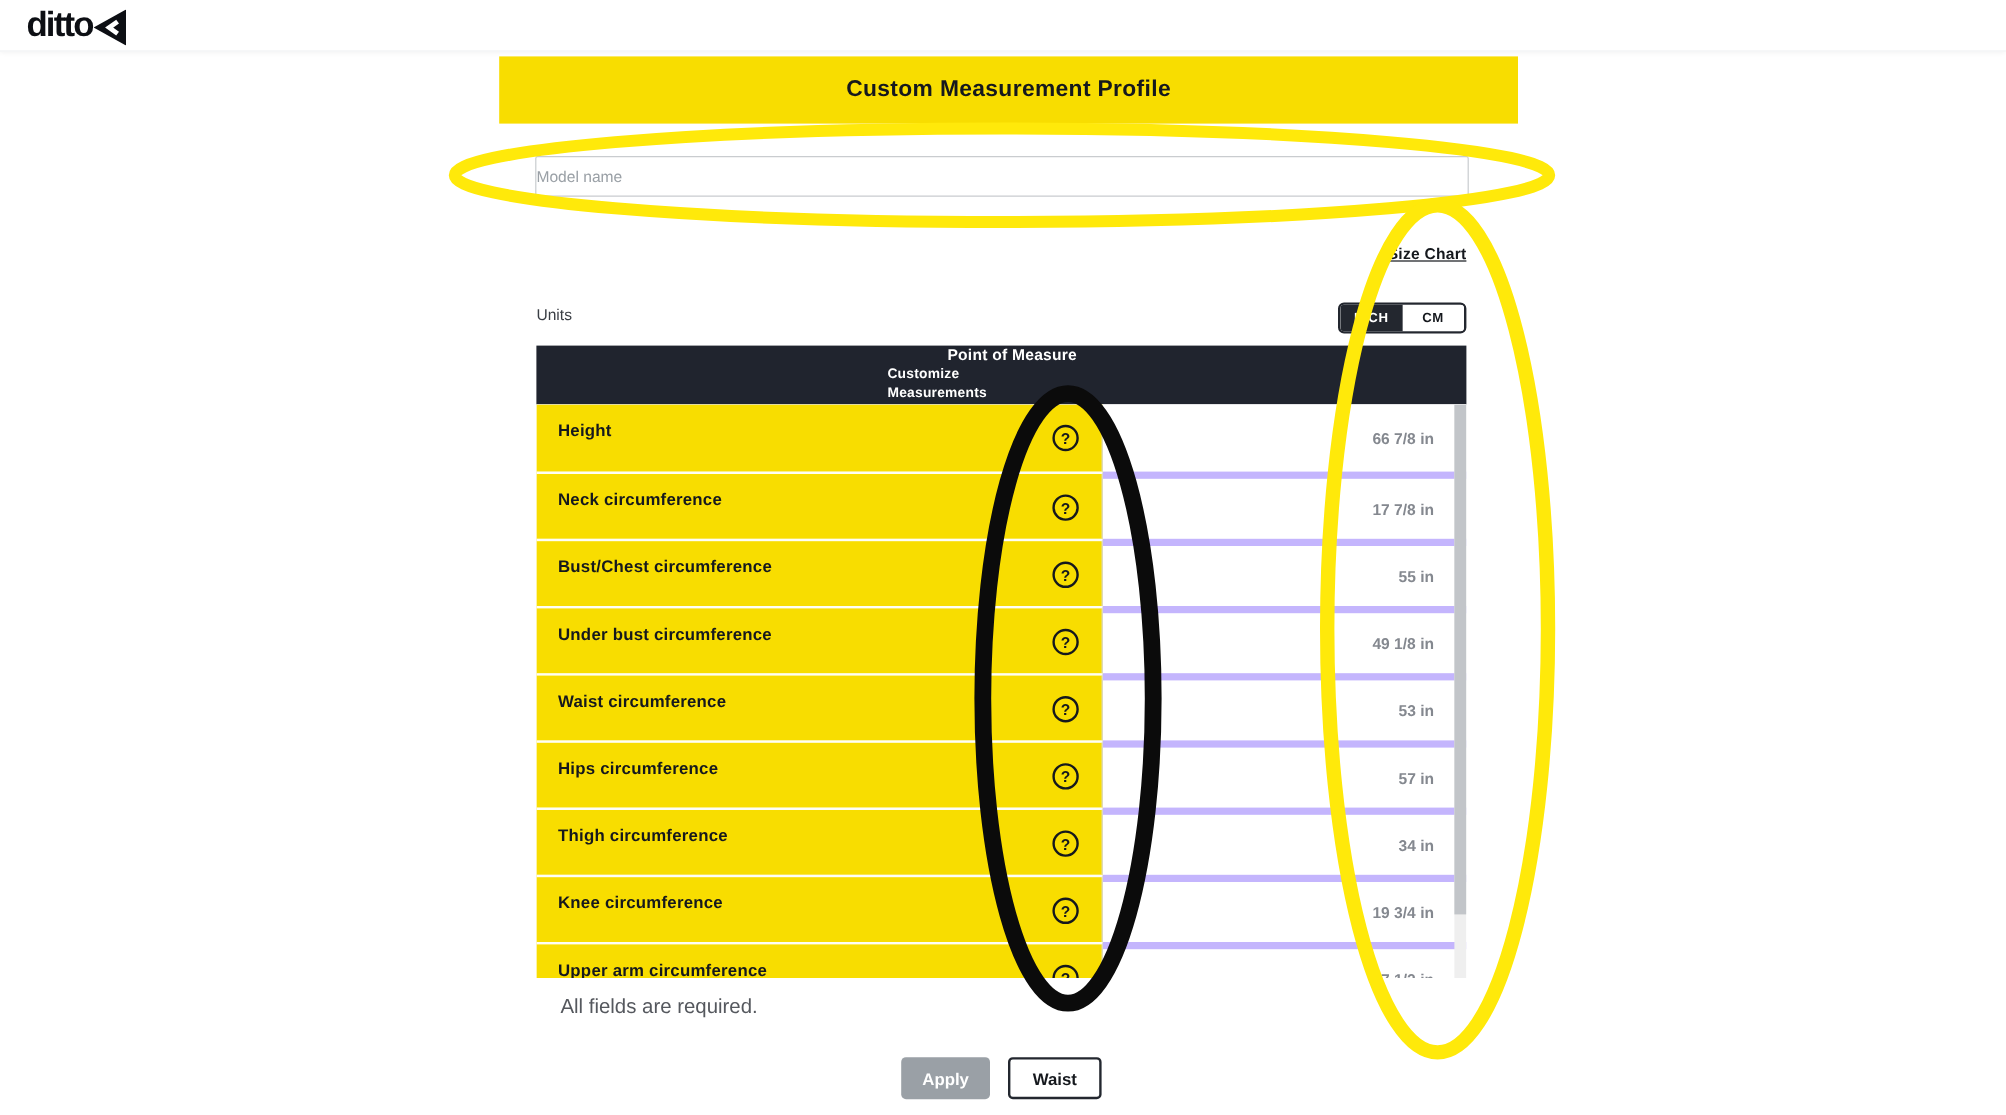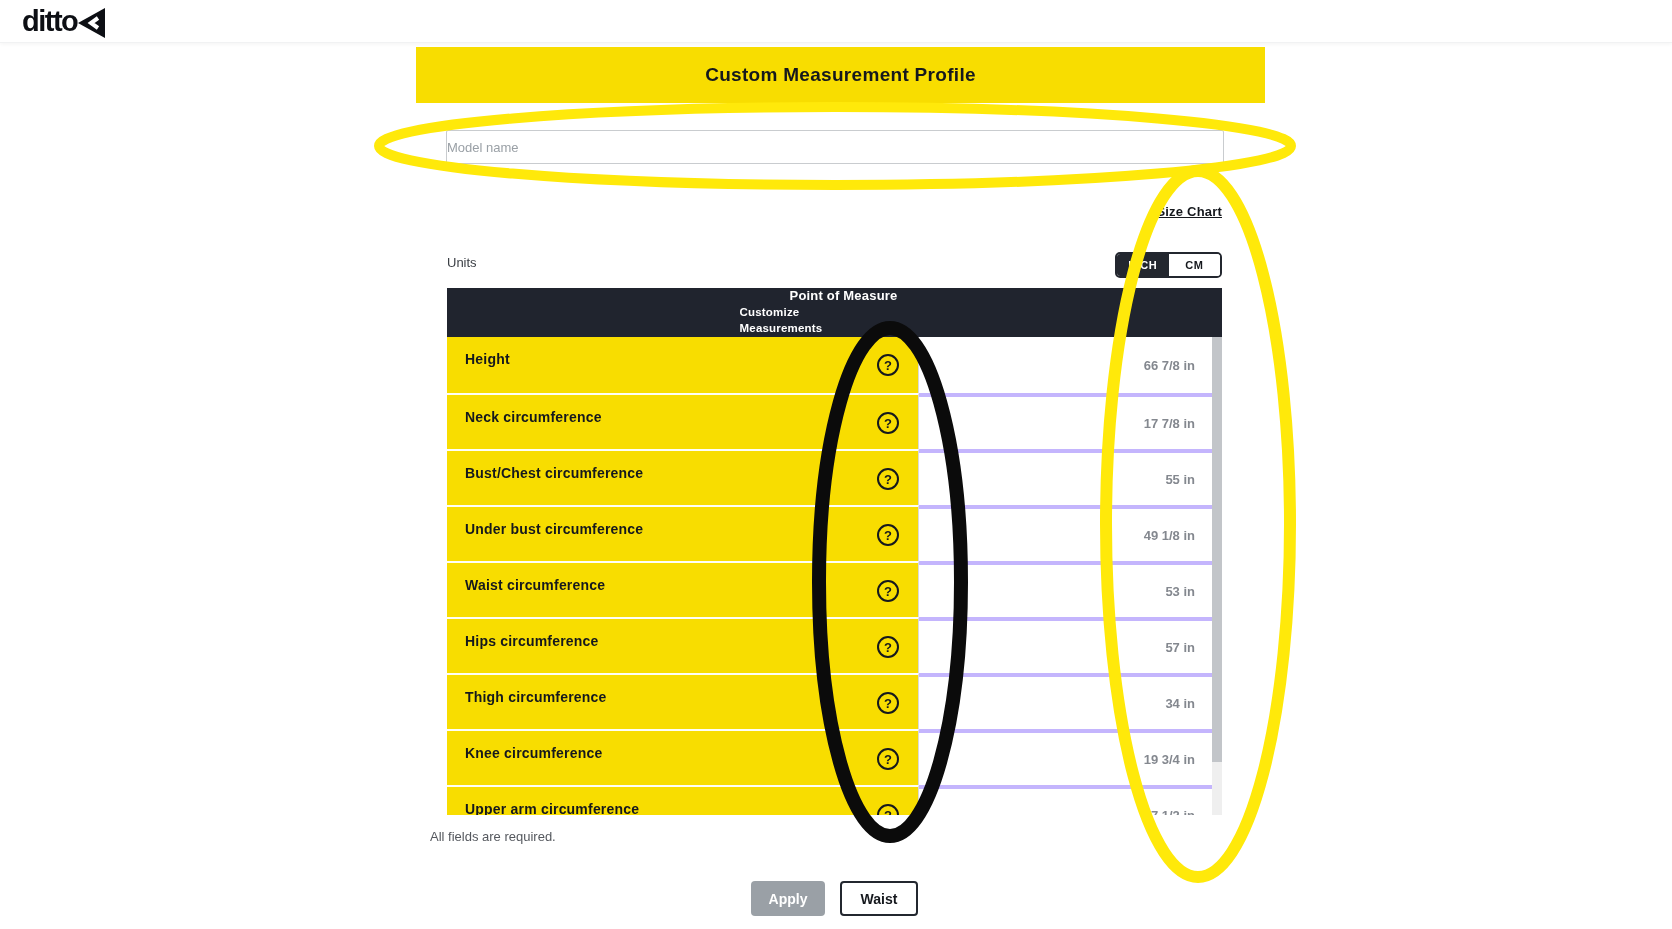--- a/index.html
+++ b/index.html
@@ -42,33 +42,33 @@
   .table { position:absolute; left:447px; top:288px; width:775px; }
   .thead { height:49px; background:#20242e; display:flex; align-items:center;flex-direction:column; }
   .th-left { padding-left:18px; color:#ffffff; font-size:13px; font-weight:700; letter-spacing:.2px; flex:1; }
   .th-right { width:190px; padding-right:17px; color:#ffffff; font-size:11.5px; font-weight:700;
               text-align:left; line-height:1.45; letter-spacing:.2px; }
   .tbody { position:relative; height:478px; overflow:hidden; background:#fff; }
   .row { display:flex; height:56px; }
   .cell-label { position:relative; width:472px; background:#f8dd00; border-right:1px solid #d9d9d9;
                 padding:13px 0 0 18px; }
   .row + .row .cell-label { border-top:2px solid #fefef6; }
-  .row + .row .cell-value { border-top:4px solid #c4b5fd; }
+  .row + .row .cell-value { border-top:6px solid #c4b5fd; }
   .pom-label { font-size:14px; font-weight:700; color:#15181d; letter-spacing:.2px; }
   .help { position:absolute; left:430px; top:17px; width:22px; height:22px; border-radius:50%;
           border:2px solid #15181d; display:flex; align-items:center; justify-content:center;
           font-size:13px; font-weight:700; color:#15181d; cursor:pointer; background:transparent; }
   .cell-value { flex:1; display:flex; align-items:center; justify-content:flex-end;
                 padding-right:27px; font-size:13px; font-weight:700; color:#84888f; background:#fff; }
   
   .scrollbar { position:absolute; right:0; top:0; width:10px; height:478px; background:#efefef; }
   .scroll-thumb { position:absolute; left:0; top:0; width:10px; height:425px; background:#c2c5c9; }
 
   
-  .required-note { position:absolute; left:430px; top:829px; font-size:13px; color:#55585e; }
+  .required-note { position:absolute; left:467px; top:829px; font-size:17px; color:#55585e; }
   .btn-apply { position:absolute; left:751px; top:881px; width:74px; height:35px; background:#9aa0a6;
                border:none; border-radius:4px; color:#ffffff; font-size:14px; font-weight:700;
                font-family:"Liberation Sans", sans-serif; cursor:pointer; }
   .btn-cancel { position:absolute; left:840px; top:881px; width:78px; height:35px; background:#ffffff;
                 border:2px solid #23272f; border-radius:4px; color:#15181d; font-size:14px; font-weight:700;
                 font-family:"Liberation Sans", sans-serif; cursor:pointer; }
 
   
   .annotations { position:absolute; left:0; top:0; width:1672px; height:929px; pointer-events:none; }
 </style>

